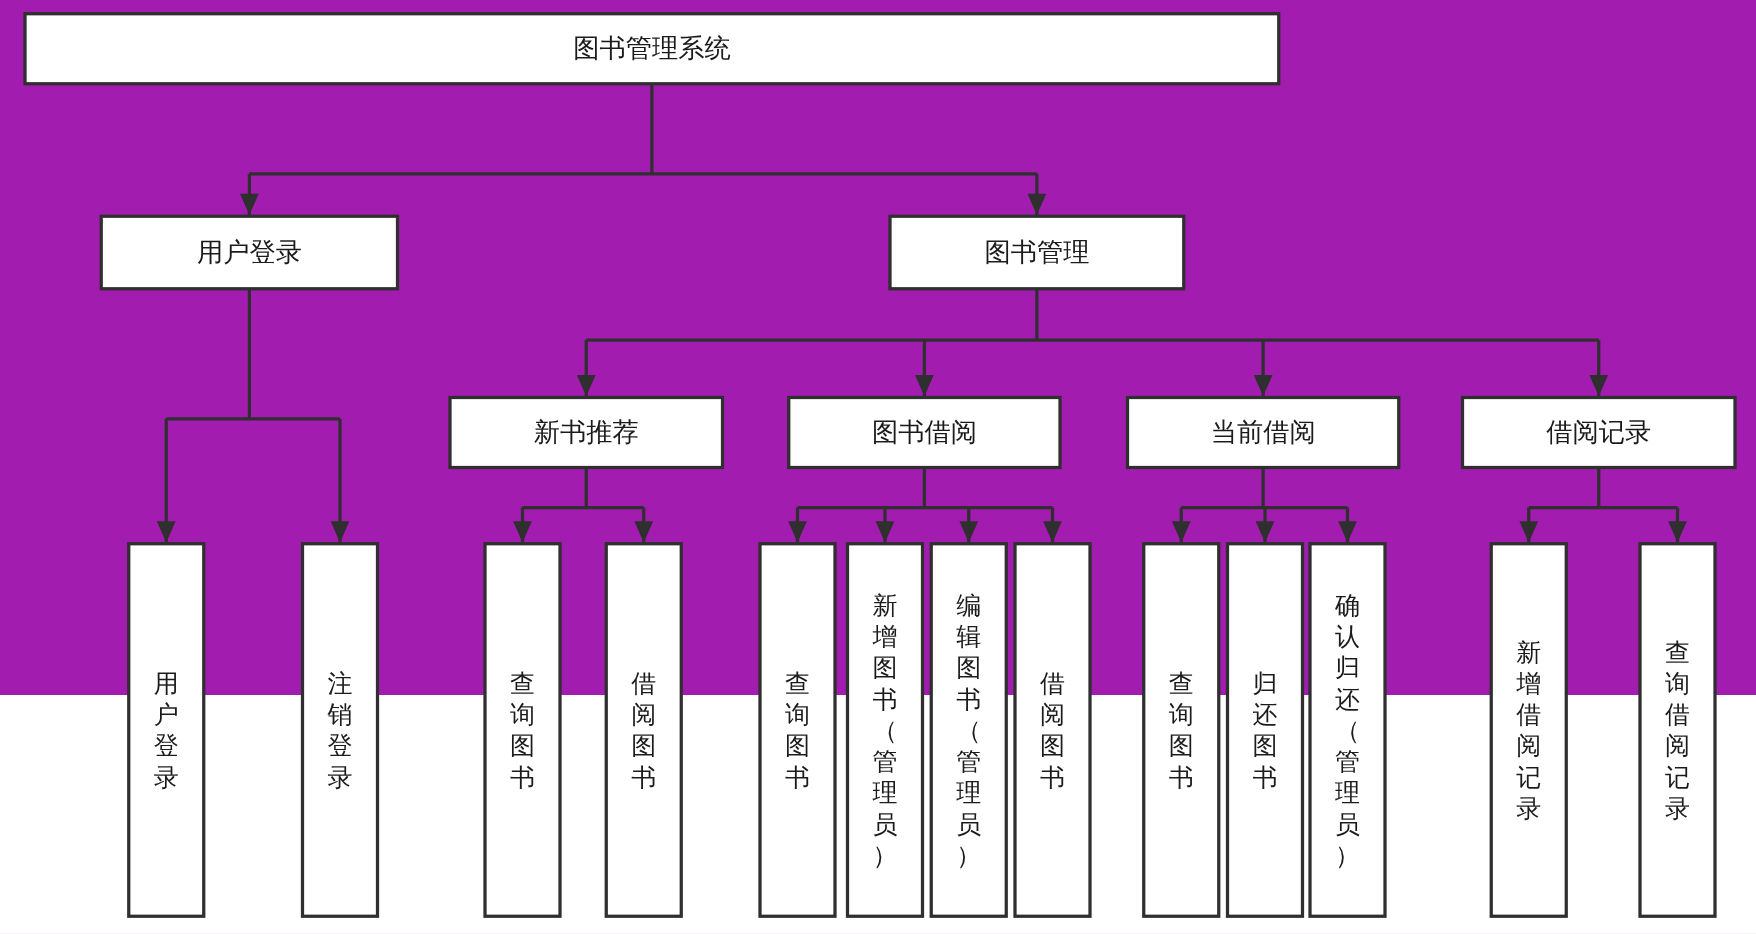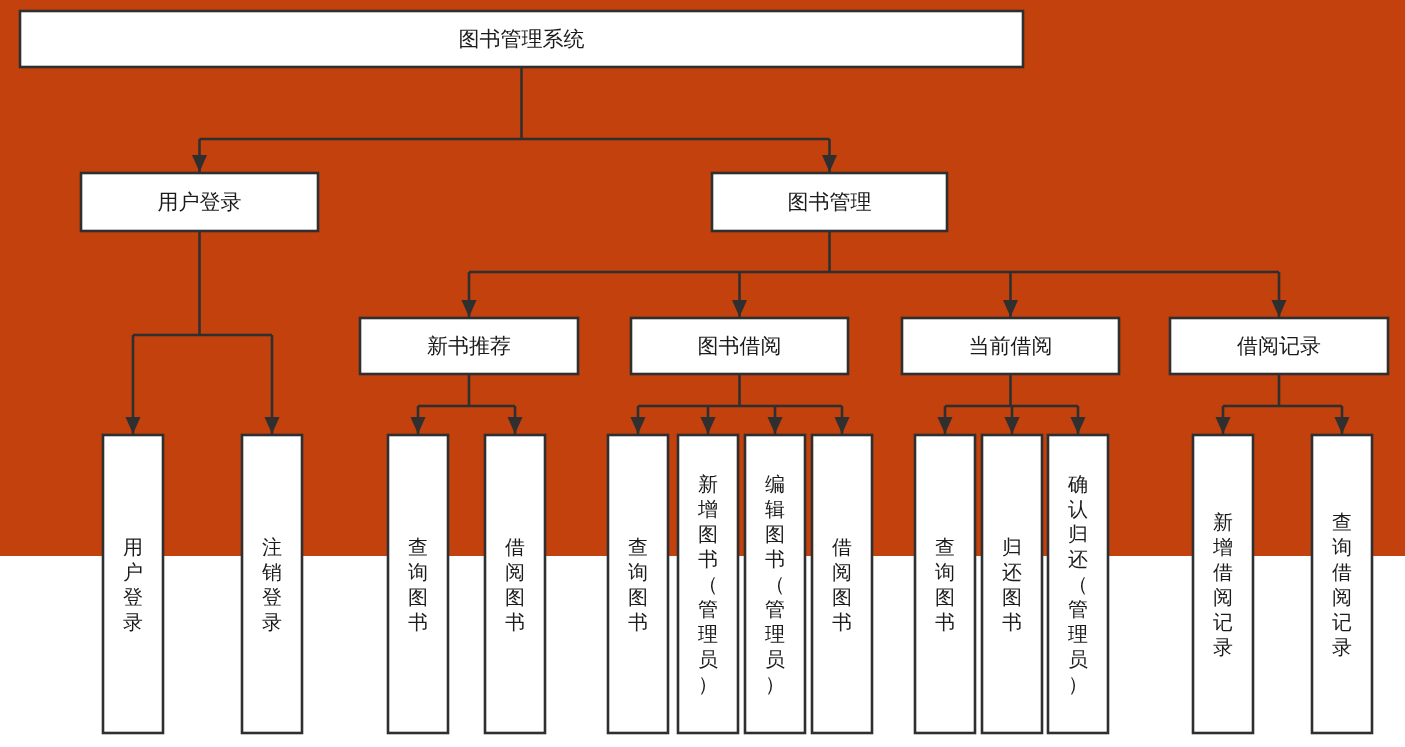--- a/index.html
+++ b/index.html
@@ -11,21 +11,21 @@
   body {
     width: 1405px;
     height: 747px;
     font-family: "DejaVu Sans", "Liberation Sans", sans-serif;
     overflow: hidden;
   }
   #diagram-root {
     position: relative;
     width: 1405px;
     height: 556px;
-    background: #c2410c;
+    background: #a21caf;
   }
   svg#tree-svg {
     position: absolute;
     left: 0;
     top: 0;
     width: 1405px;
     height: 747px;
     display: block;
   }
   .node-box {

